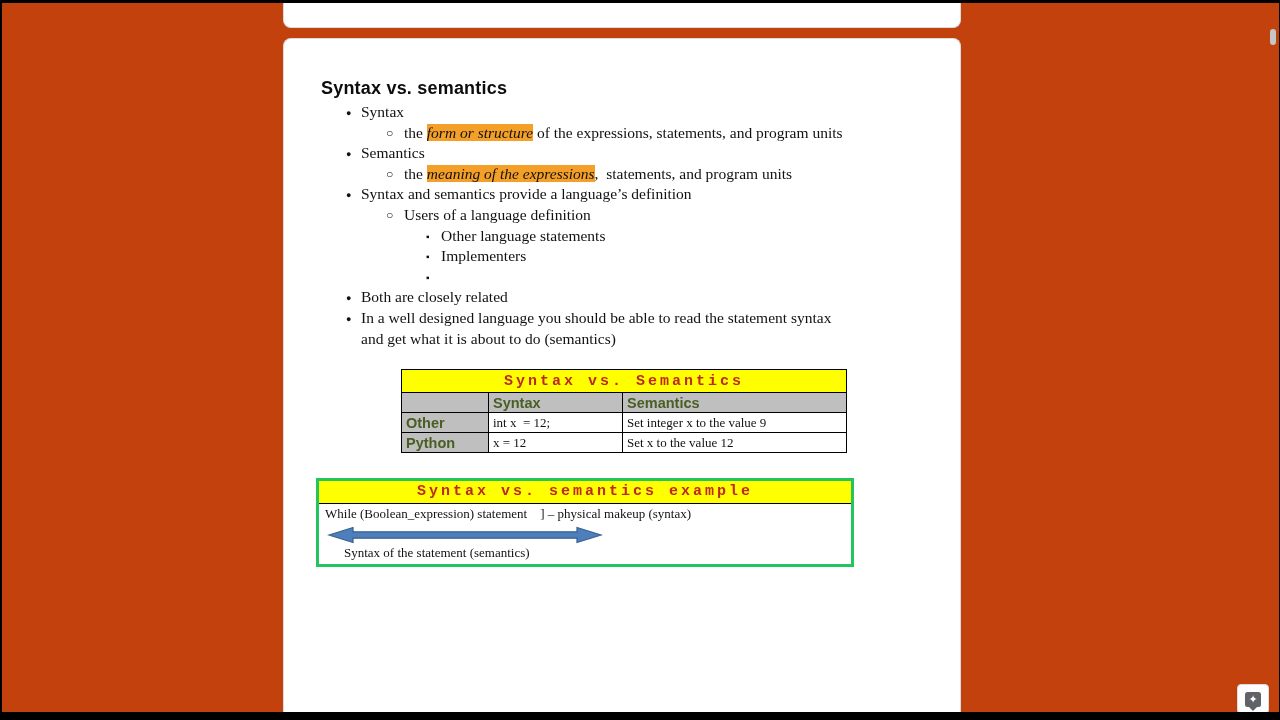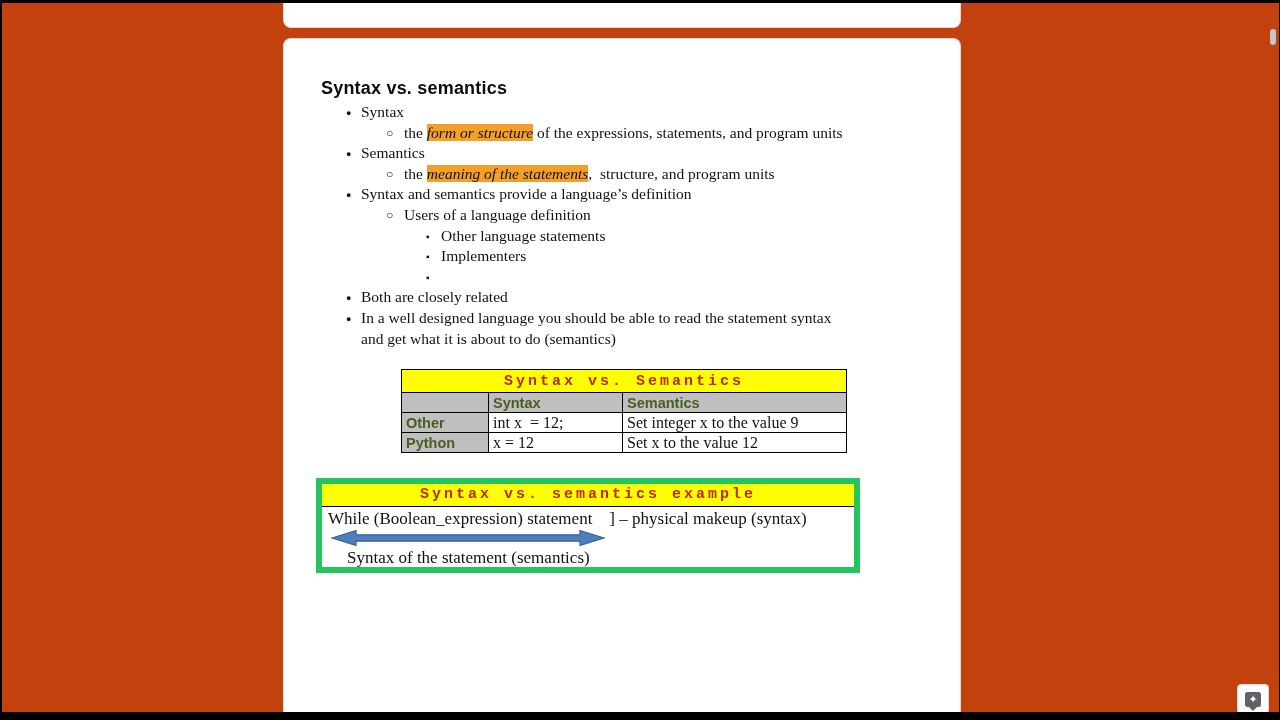--- a/index.html
+++ b/index.html
@@ -53,35 +53,35 @@
   .cmp .ttl{
     background:#FFFF00;color:#BE281E;text-align:center;height:23px;
     font-family:"Liberation Mono",monospace;font-weight:bold;
     font-size:15px;letter-spacing:3px;
   }
   .cmp .lab{
     background:#BFBFBF;color:#4A5E23;height:20px;
     font-family:"Liberation Sans",sans-serif;font-weight:bold;font-size:14.5px;
   }
   .cmp .dat{
-    font-family:"Liberation Serif",serif;font-size:16px;color:#111;
+    font-family:"Liberation Serif",serif;font-size:13px;color:#111;
     height:20px;white-space:pre;
   }
   
   .ex{
     position:absolute;left:32px;top:439px;width:532px;height:83px;
-    border:6px solid #22c55e;background:#fff;
+    border:3px solid #22c55e;background:#fff;
   }
   .ex-title{
     height:22px;line-height:22px;background:#FFFF00;border-bottom:1px solid #000;
     text-align:center;font-family:"Liberation Mono",monospace;font-weight:bold;
     color:#BE281E;font-size:15px;letter-spacing:3px;
   }
   .ex-body{position:relative;height:60px;font-family:"Liberation Serif",serif;
-    font-size:17px;color:#111;}
+    font-size:13px;color:#111;}
   .ex-line1{position:absolute;left:6px;top:2px;white-space:pre;}
   .ex-arrow{position:absolute;left:8px;top:22px;}
   .ex-line2{position:absolute;left:25px;top:41px;}
   
   .explore{
     position:absolute;left:1235px;top:681px;width:30px;height:28px;
     background:#fdfdfd;border:1px solid #dadce0;border-radius:4px;
     box-shadow:0 1px 2px rgba(0,0,0,.08);
     display:flex;align-items:center;justify-content:center;cursor:pointer;
   }
@@ -123,21 +123,21 @@
         <span class="t"><span>the </span><span class="hl">form or structure</span><span> of the expressions, statements, and program units</span></span>
       </div>
 
       <div class="ol l1">
         <span class="b">●</span>
         <span class="t">Semantics</span>
       </div>
 
       <div class="ol l2">
         <span class="b">○</span>
-        <span class="t"><span>the </span><span class="hl">meaning of the statements</span><span>,  structure, and program units</span></span>
+        <span class="t"><span>the </span><span class="hl">meaning of the expressions</span><span>,  statements, and program units</span></span>
       </div>
 
       <div class="ol l1">
         <span class="b">●</span>
         <span class="t">Syntax and semantics provide a language’s definition</span>
       </div>
 
       <div class="ol l2">
         <span class="b">○</span>
         <span class="t">Users of a language definition</span>

